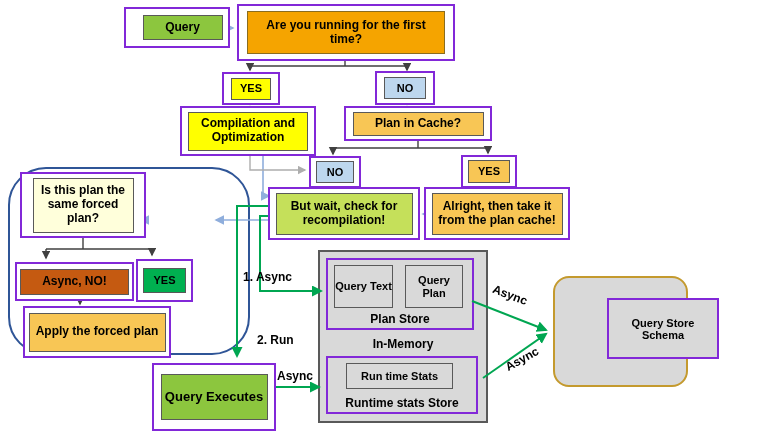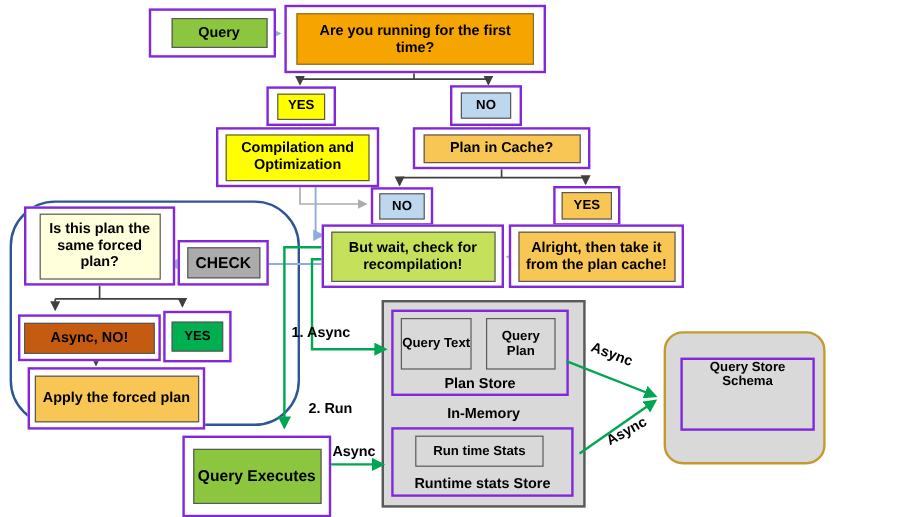--- a/index.html
+++ b/index.html
@@ -59,22 +59,22 @@
   }
   .store-label{
     position:absolute;left:0;right:0;text-align:center;
     font-weight:bold;font-size:12px;color:#000;
   }
   .qss{
     position:absolute;left:553px;top:276px;width:135px;height:111px;
     box-sizing:border-box;border:2px solid var(--gold-border);
     border-radius:16px;background:var(--container-gray);
   }
-  .qss .pbox{background:var(--container-gray);display:flex;align-items:flex-start;justify-content:center;
-    text-align:center;font-weight:bold;font-size:11px;color:#000;}
+  .qss .pbox{background:var(--container-gray);display:flex;align-items:center;justify-content:center;
+    text-align:center;font-weight:bold;font-size:11px;color:#000;margin-left:40px;}
 
   
   .elabel{
     position:absolute;font-weight:bold;font-size:12px;color:#000;white-space:nowrap;
   }
 
   
   .ln-dark{stroke:var(--connector-dark);stroke-width:1.4;fill:none;}
   .ln-blue{stroke:var(--connector-blue);stroke-width:1.6;fill:none;}
   .ln-gray{stroke:var(--connector-gray);stroke-width:1.4;fill:none;}
@@ -191,23 +191,20 @@
     </div>
     <div class="node" style="left:268px;top:187px;width:152px;height:53px;">
       <div class="inner f-lime" style="width:137px;height:42px;font-size:12px;">But wait, check for recompilation!</div>
     </div>
     <div class="node" style="left:424px;top:187px;width:146px;height:53px;">
       <div class="inner f-orange" style="width:131px;height:42px;font-size:12px;">Alright, then take it from the plan cache!</div>
     </div>
     <div class="node" style="left:20px;top:172px;width:126px;height:66px;">
       <div class="inner f-cream" style="width:101px;height:55px;font-size:12px;">Is this plan the same forced plan?</div>
     </div>
-    <div class="node" style="left:148px;top:200px;width:76px;height:38px;">
-      <div class="inner f-gray" style="width:61px;height:26px;font-size:13px;">CHECK</div>
-    </div>
     <div class="node" style="left:15px;top:262px;width:119px;height:39px;">
       <div class="inner f-rust" style="width:109px;height:26px;font-size:12px;">Async, NO!</div>
     </div>
     <div class="node" style="left:136px;top:259px;width:57px;height:43px;">
       <div class="inner f-emerald" style="width:43px;height:25px;">YES</div>
     </div>
     <div class="node" style="left:23px;top:306px;width:148px;height:52px;">
       <div class="inner f-orange" style="width:137px;height:39px;font-size:12px;">Apply the forced plan</div>
     </div>
     <div class="node" style="left:152px;top:363px;width:124px;height:68px;">

